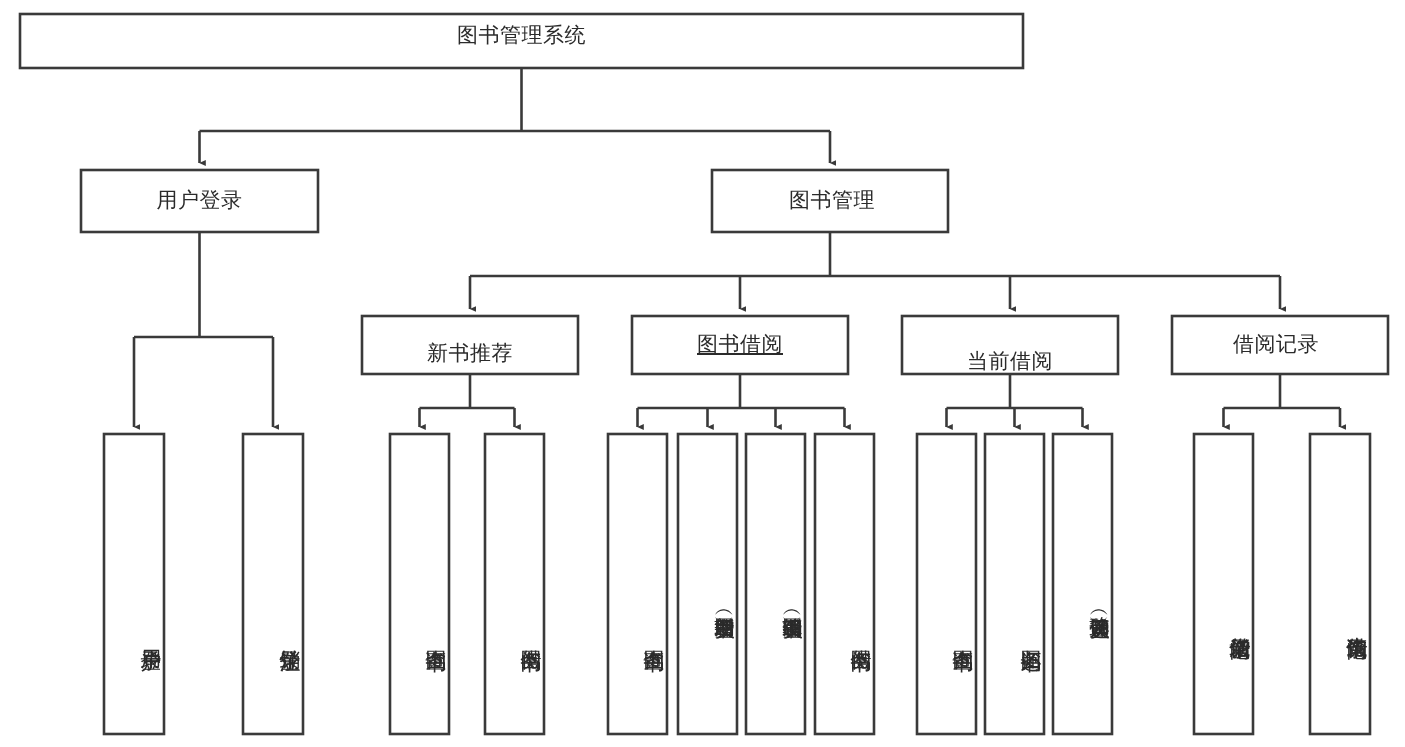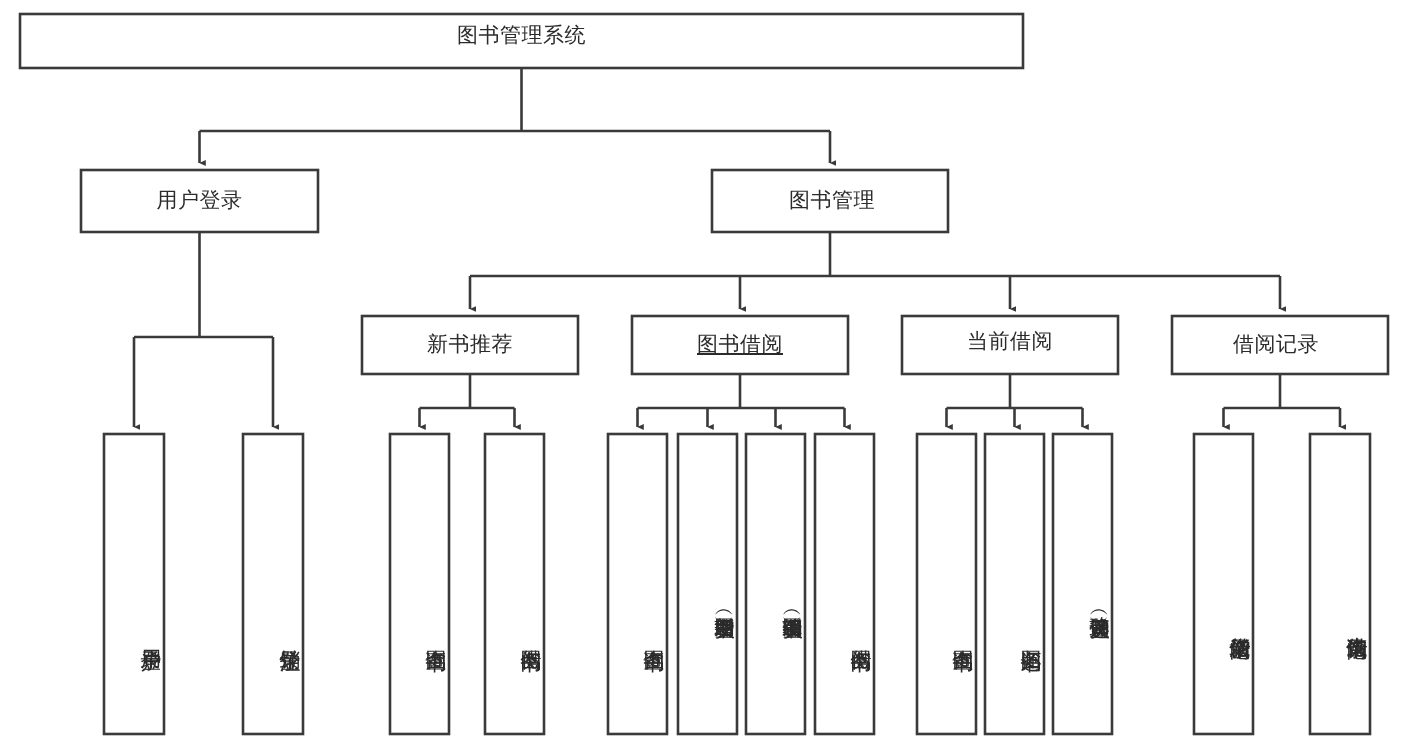--- a/index.html
+++ b/index.html
@@ -157,23 +157,23 @@
       <path class="conn" d="M 1223.5 408 L 1340 408"></path>
       <path class="conn" d="M 1223.5 408 L 1223.5 427" marker-end="url(#arrow)"></path>
       <path class="conn" d="M 1340 408 L 1340 427" marker-end="url(#arrow)"></path>
     </g>
   </svg>
 
   <div id="labels-layer">
       <div class="node-label-h" style="left: 20px; top: 14px; width: 1003px; height: 44px;">图书管理系统</div>
       <div class="node-label-h" style="left: 81px; top: 170px; width: 237px; height: 62px;">用户登录</div>
       <div class="node-label-h" style="left: 712px; top: 170px; width: 240px; height: 62px;">图书管理</div>
-      <div class="node-label-h" style="left: 362px; top: 316px; width: 216px; height: 58px;">新书推荐</div>
+      <div class="node-label-h" style="left: 362px; top: 325px; width: 216px; height: 58px;">新书推荐</div>
       <div class="node-label-h" style="left: 632px; top: 316px; width: 216px; height: 58px; text-decoration: underline;">图书借阅</div>
-      <div class="node-label-h" style="left: 902px; top: 308px; width: 216px; height: 68px;">当前借阅</div>
+      <div class="node-label-h" style="left: 902px; top: 328px; width: 216px; height: 68px;">当前借阅</div>
       <div class="node-label-h" style="left: 1168px; top: 316px; width: 216px; height: 58px;">借阅记录</div>
       <div class="node-label-v" style="left: 104px; top: 434px; width: 60px; height: 300px; padding-top: 100px; box-sizing: border-box;">用户登录</div>
       <div class="node-label-v" style="left: 243px; top: 434px; width: 60px; height: 300px; padding-top: 100px; box-sizing: border-box;">注销登录</div>
       <div class="node-label-v" style="left: 390px; top: 434px; width: 59px; height: 300px; padding-top: 100px; box-sizing: border-box;">查询图书</div>
       <div class="node-label-v" style="left: 485px; top: 434px; width: 59px; height: 300px; padding-top: 100px; box-sizing: border-box;">借阅图书</div>
       <div class="node-label-v" style="left: 608px; top: 434px; width: 59px; height: 300px; padding-top: 100px; box-sizing: border-box;">查询图书</div>
       <div class="node-label-v tight" style="left: 678px; top: 434px; width: 59px; height: 300px; padding-top: 38px; box-sizing: border-box;">新增图书（管理员）</div>
       <div class="node-label-v tight" style="left: 746px; top: 434px; width: 59px; height: 300px; padding-top: 38px; box-sizing: border-box;">编辑图书（管理员）</div>
       <div class="node-label-v" style="left: 815px; top: 434px; width: 59px; height: 300px; padding-top: 100px; box-sizing: border-box;">借阅图书</div>
       <div class="node-label-v" style="left: 917px; top: 434px; width: 59px; height: 300px; padding-top: 100px; box-sizing: border-box;">查询图书</div>

